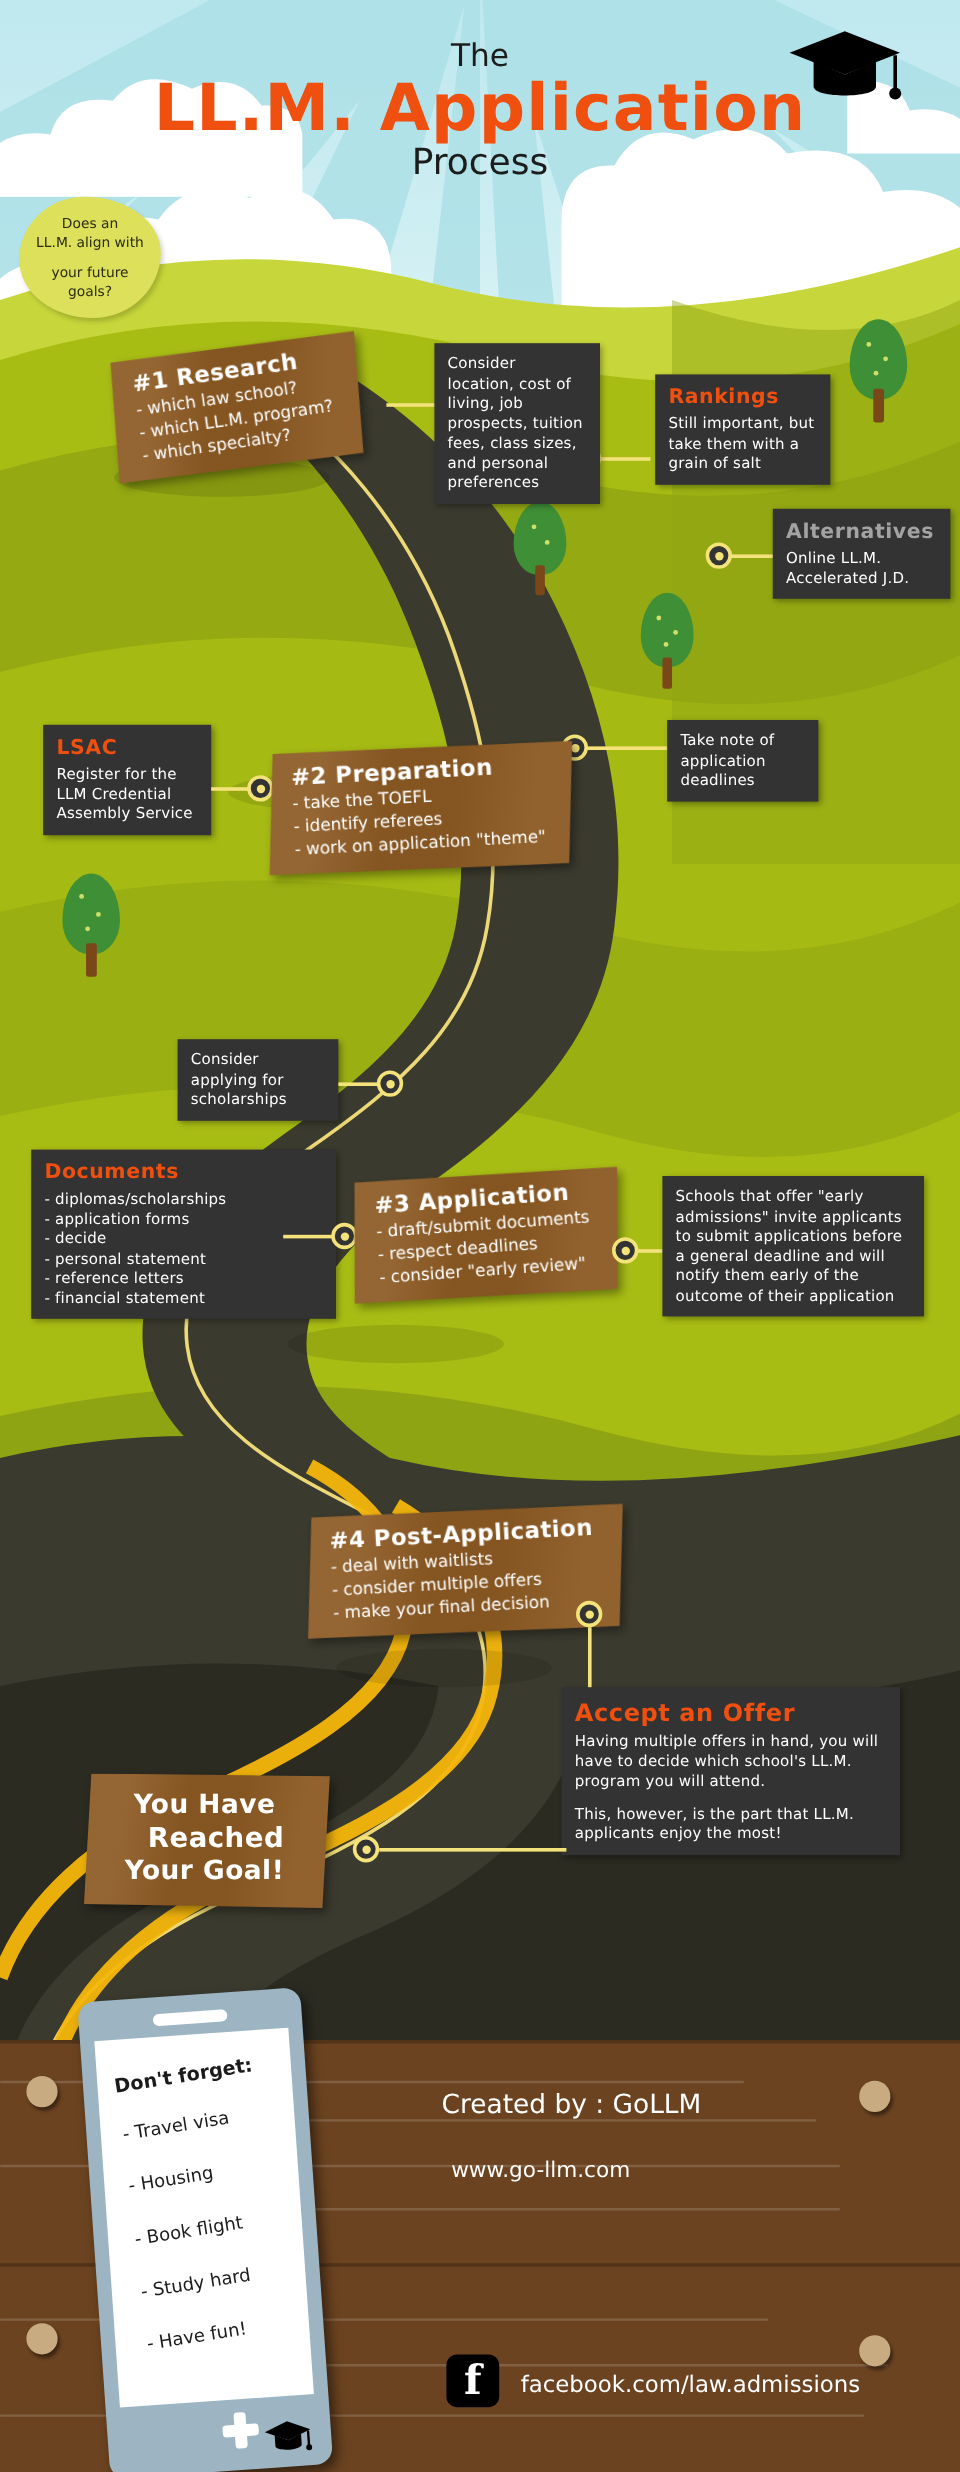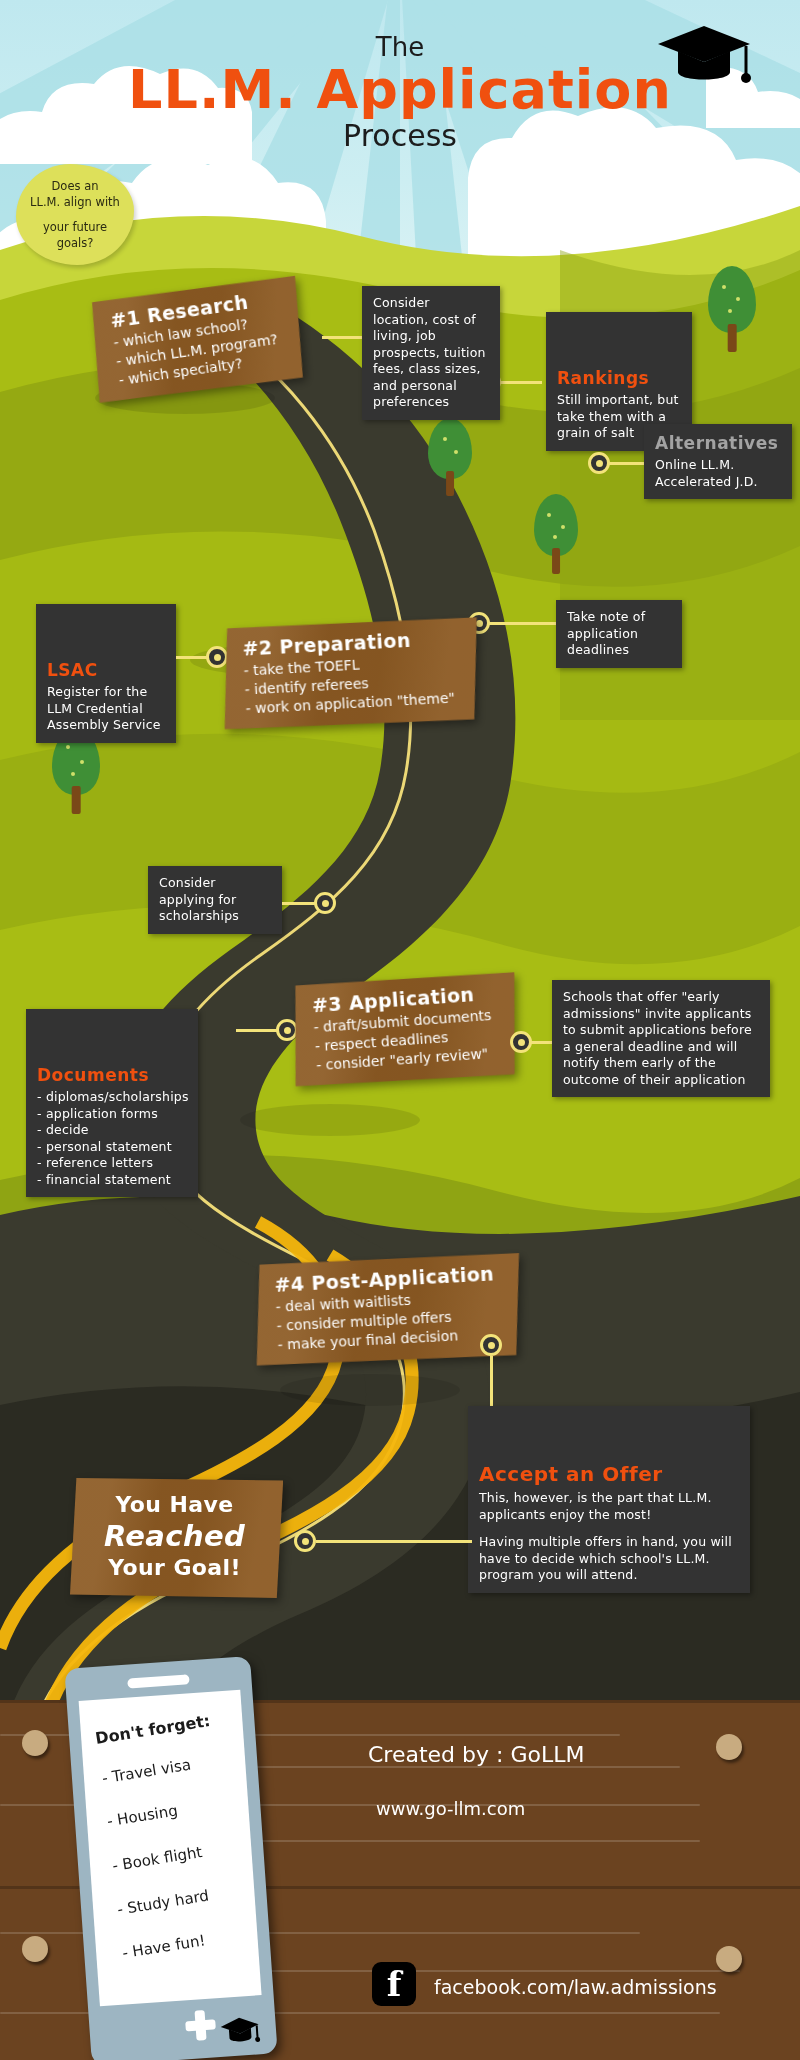--- a/index.html
+++ b/index.html
@@ -44,21 +44,21 @@
     letter-spacing: .2px;
   }
   .callout .hd {
     display: block;
     font-size: 17px;
     font-weight: bold;
     line-height: 1.25;
     margin-bottom: 3px;
     letter-spacing: .5px;
   }
-  .hd-orange { color: #f0500f; margin-top: 47px; }
+  .hd-orange { color: #f0500f; }
   .hd-yellow { color: #a3a3a3; }
   .callout p { margin: 0; }
   .callout p + p { margin-top: 11px; }
   .callout ul { list-style: none; }
   .callout li { white-space: nowrap; }
 
   
   .sign {
     position: absolute;
     color: #ffffff;
@@ -415,21 +415,21 @@
       <div class="line">- work on application "theme"</div>
     </div>
   </div>
 
   <div class="callout" style="left:148px; top:866px; width:134px;">
     <span>Consider applying for scholarships</span>
   </div>
   <div class="wire" style="left:282px; top:902px; width:38px;"></div>
   <div class="dot" style="left:314px; top:892px;"></div>
 
-  <div class="callout" style="left:26px; top:1009px; width:172px;">
+  <div class="callout" style="left:26px; top:958px; width:254px;">
     <span class="hd hd-orange">Documents</span>
     <ul>
       <li>- diplomas/scholarships</li>
       <li>- application forms</li>
       <li>- decide</li>
       <li>- personal statement</li>
       <li>- reference letters</li>
       <li>- financial statement</li>
     </ul>
   </div>
@@ -461,32 +461,32 @@
       <div class="line">- make your final decision</div>
     </div>
   </div>
 
   <div class="dot" style="left:480px; top:1334px;"></div>
   <div class="wire v" style="left:490px; top:1356px; height:64px;"></div>
   <div class="wire" style="left:490px; top:1418px; width:28px;"></div>
 
   <div class="callout" style="left:468px; top:1406px; width:282px;">
     <span class="hd hd-orange" style="font-size:20px;">Accept an Offer</span>
+    <p>Having multiple offers in hand, you will have to decide which school's LL.M. program you will attend.</p>
     <p>This, however, is the part that LL.M. applicants enjoy the most!</p>
-    <p>Having multiple offers in hand, you will have to decide which school's LL.M. program you will attend.</p>
   </div>
 
   <div class="wire" style="left:316px; top:1540px; width:156px;"></div>
   <div class="dot" style="left:294px; top:1530px;"></div>
 
   <div class="post" style="left:168px; top:1566px; height:84px;"></div>
   <div class="sign" style="left:70px; top:1478px;">
     <div class="board" style="padding:14px 38px 18px 34px;">
       <div class="title" style="font-size:22px; text-align:center;">You Have</div>
-      <div class="title" style="font-size:29px; text-align:right;font-style:italic;">Reached</div>
+      <div class="title" style="font-size:23px; text-align:right;">Reached</div>
       <div class="title" style="font-size:22px; text-align:center; margin-bottom:0;">Your Goal!</div>
     </div>
   </div>
 
   <div class="plank">
     <div class="seam" style="left:0; top:0; width:800px;"></div>
     <div class="seam" style="left:0; top:186px; width:800px;"></div>
     <div class="grain" style="left:0; top:34px; width:620px;"></div>
     <div class="grain" style="left:120px; top:66px; width:560px;"></div>
     <div class="grain" style="left:0; top:104px; width:700px;"></div>

